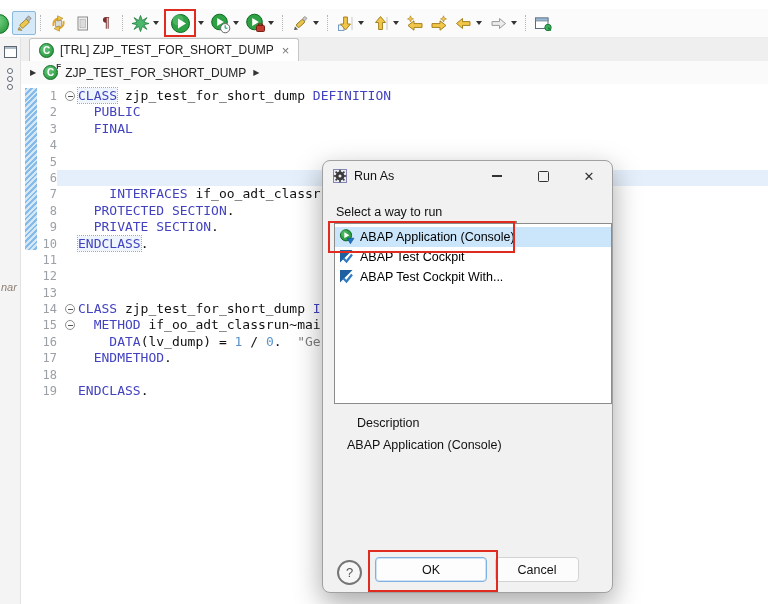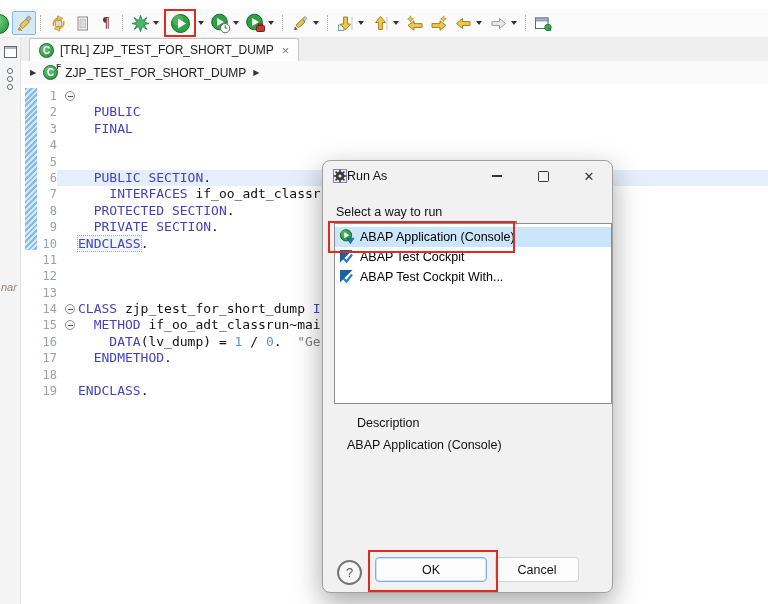--- a/index.html
+++ b/index.html
@@ -68,21 +68,21 @@
   .tk-cm{color:var(--cm);}
   .tk-pl{color:#111;}
   .occ{outline:1px dotted #93a9cc;background:#eef5fc;}
   #artifact{position:absolute;left:1px;top:281px;font-size:11px;font-style:italic;color:#8f7f72;z-index:5;}
 
   
   #dialog{position:absolute;left:322px;top:160px;width:291px;height:433px;background:#f1f1f1;
           border:1px solid #a0a0a0;border-radius:8px;box-shadow:0 10px 28px rgba(0,0,0,.35);z-index:50;box-sizing:border-box;}
   .dtitle{position:absolute;top:0;left:0;right:0;height:30px;display:flex;align-items:center;}
   .dicon{margin-left:10px;width:14px;height:14px;flex:0 0 auto;}
-  .dtext{font-size:12.5px;color:#111;}
+  .dtext{margin-left:7px;font-size:12.5px;color:#111;}
   .dctls{position:absolute;right:0;top:0;height:30px;display:flex;}
   .dctl{width:46px;height:30px;display:flex;align-items:center;justify-content:center;color:#333;font-size:13px;}
   .minbar{width:10px;height:1.3px;background:#333;}
   .maxbox{width:9px;height:9px;border:1.2px solid #333;border-radius:1.5px;}
   .dprompt{position:absolute;left:13px;top:44px;font-size:12.5px;color:#111;}
   #dlist{position:absolute;left:11px;top:62px;width:276px;height:176px;background:#fff;border:1px solid #8c8c8c;
          padding-top:3px;box-sizing:content-box;overflow:hidden;}
   .litem{height:20px;display:flex;align-items:center;gap:5px;padding-left:4px;font-size:12.5px;color:#000;}
   .litem.sel{background:var(--sel);}
   .licon{width:16px;height:16px;flex:0 0 auto;}
@@ -256,20 +256,21 @@
   <span>ZJP_TEST_FOR_SHORT_DUMP</span>
   <span class="tri">▶</span>
 </div>
 
 <div id="editor">
   <div id="quickdiff"></div>
   <div id="code-lines">
       <div class="crow">
         <span class="num">1</span>
         <span class="fold on"></span>
+        <span class="code"><span class="tk-kw occ">CLASS</span><span class="tk-pl"> </span><span class="tk-id">zjp_test_for_short_dump</span><span class="tk-pl"> </span><span class="tk-kw">DEFINITION</span></span>
       </div>
       <div class="crow">
         <span class="num">2</span>
         <span class="fold"></span>
         <span class="code"><span class="tk-pl">  </span><span class="tk-kw">PUBLIC</span></span>
       </div>
       <div class="crow">
         <span class="num">3</span>
         <span class="fold"></span>
         <span class="code"><span class="tk-pl">  </span><span class="tk-kw">FINAL</span></span>
@@ -280,21 +281,20 @@
       </div>
       <div class="crow">
         <span class="num">5</span>
         <span class="fold"></span>
         <span class="code"></span>
       </div>
       <div class="crow cur">
         <span class="curbg"></span>
         <span class="num">6</span>
         <span class="fold"></span>
-        <span class="code"><span class="tk-pl">  </span><span class="tk-kw">PUBLIC SECTION</span><span class="tk-pl">.</span></span>
       </div>
       <div class="crow">
         <span class="num">7</span>
         <span class="fold"></span>
         <span class="code"><span class="tk-pl">    </span><span class="tk-kw">INTERFACES</span><span class="tk-pl"> </span><span class="tk-id">if_oo_adt_classr</span></span>
       </div>
       <div class="crow">
         <span class="num">8</span>
         <span class="fold"></span>
         <span class="code"><span class="tk-pl">  </span><span class="tk-kw">PROTECTED SECTION</span><span class="tk-pl">.</span></span>

